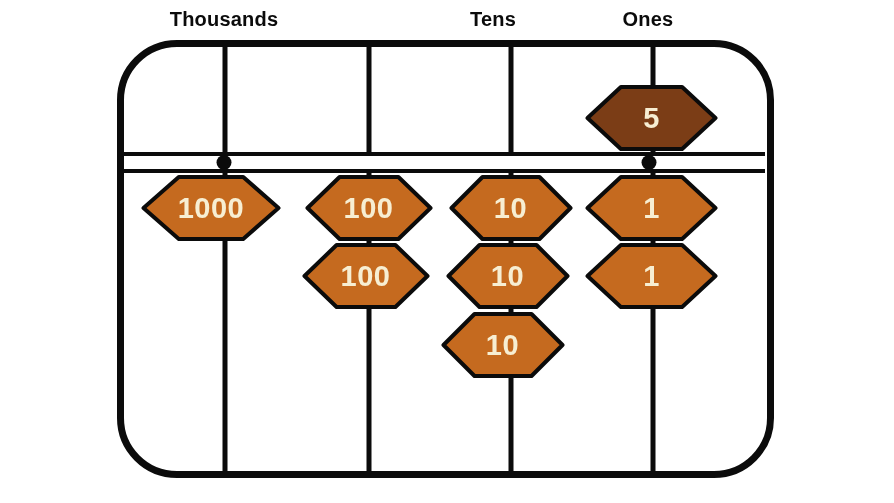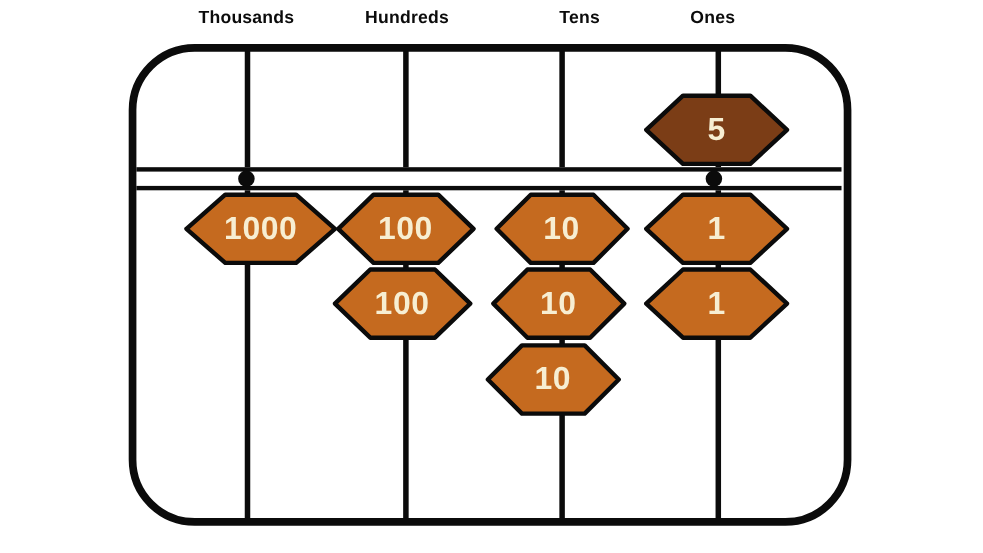--- a/index.html
+++ b/index.html
@@ -8,21 +8,21 @@
     --bead-brown:#7B3D16;
     --bead-text:#F7EED2;
     --bg:#FFFFFF;
   }
   html,body{margin:0;padding:0;background:var(--bg);}
   body{width:894px;height:503px;font-family:"Liberation Sans",sans-serif;}
   .scene{position:relative;width:894px;height:503px;overflow:hidden;background:var(--bg);}
 
   .col-label{
     position:absolute;top:8px;transform:translateX(-50%);
-    font-weight:bold;font-size:16px;color:var(--line);letter-spacing:.2px;white-space:nowrap;
+    font-weight:bold;font-size:20px;color:var(--line);letter-spacing:.2px;white-space:nowrap;
     z-index:6;
   }
 
   .frame{
     position:absolute;left:117px;top:40px;width:657px;height:438px;
     border:7px solid var(--line);border-radius:60px;box-sizing:border-box;
     z-index:5;pointer-events:none;background:transparent;
   }
 
   .rod{
@@ -50,38 +50,37 @@
     font-weight:bold;font-size:29px;letter-spacing:.5px;color:var(--bead-text);
     padding-top:1px;box-sizing:border-box;
   }
 </style>
 </head>
 <body>
 
 <div class="scene">
 
   <span class="col-label" style="left:224px">Thousands</span>
-  <span class="col-label" style="left:370px">Hundreds</span>
-  <span class="col-label" style="left:527px">Tens</span>
+  <span class="col-label" style="left:493px">Tens</span>
   <span class="col-label" style="left:648px">Ones</span>
 
   <div class="frame"></div>
 
   <div class="rod" style="left:225px"></div>
   <div class="rod" style="left:368.5px"></div>
   <div class="rod" style="left:510.5px"></div>
   <div class="rod" style="left:652.5px"></div>
 
   <div class="beam"></div>
 
   <div class="dot" style="left:224px"></div>
   <div class="dot" style="left:649px"></div>
 
   <div id="beads">
-      <div class="bead" style="left: 167px; top: 174px; width: 140px;">
+      <div class="bead" style="left: 141px; top: 174px; width: 140px;">
         <svg width="140" height="68" viewBox="0 0 140 68">
           <polygon points="2.5,34 37.8,3 102.2,3 137.5,34 102.2,65 37.8,65" stroke-width="4" stroke-linejoin="round"></polygon>
         </svg>
         <span class="val">1000</span>
       </div>
       <div class="bead" style="left: 304.5px; top: 174px; width: 128px;">
         <svg width="128" height="68" viewBox="0 0 128 68">
           <polygon points="2.5,34 34.6,3 93.4,3 125.5,34 93.4,65 34.6,65" stroke-width="4" stroke-linejoin="round"></polygon>
         </svg>
         <span class="val">100</span>

